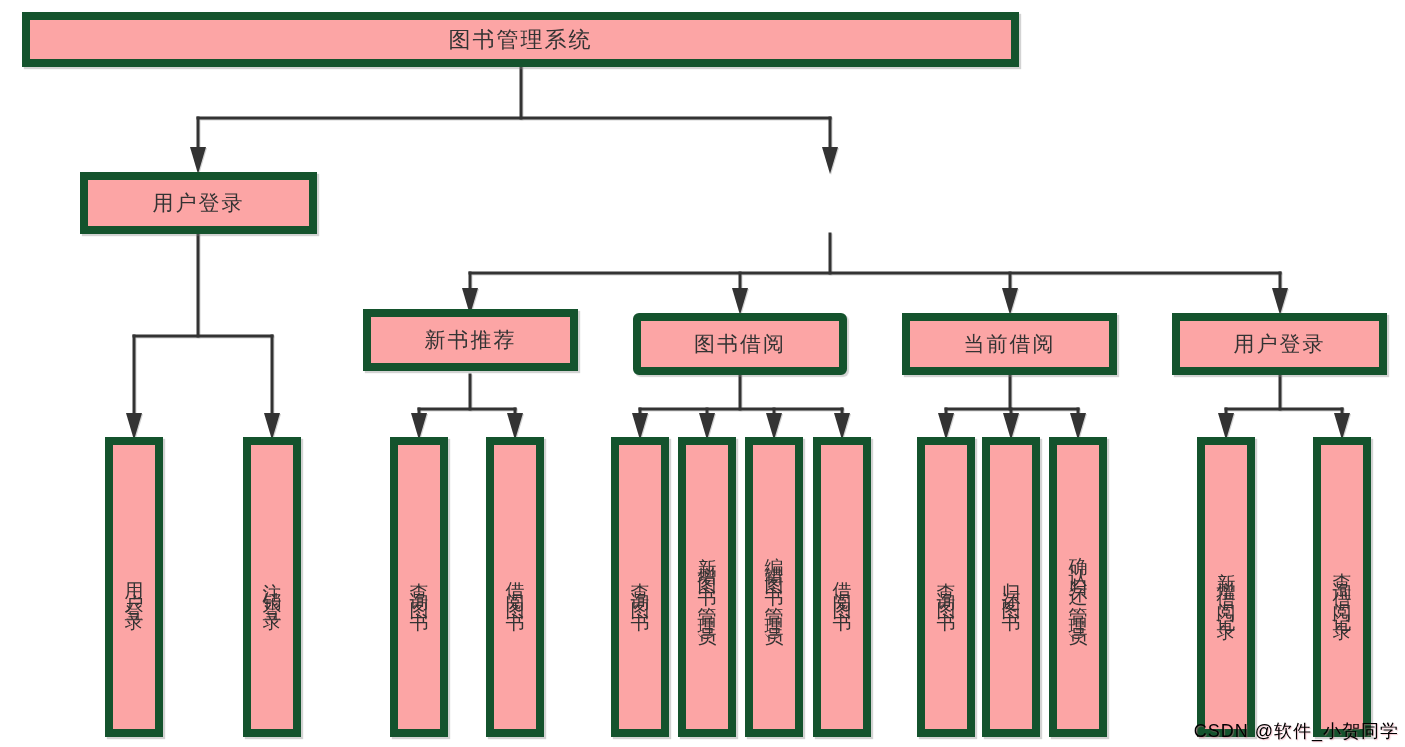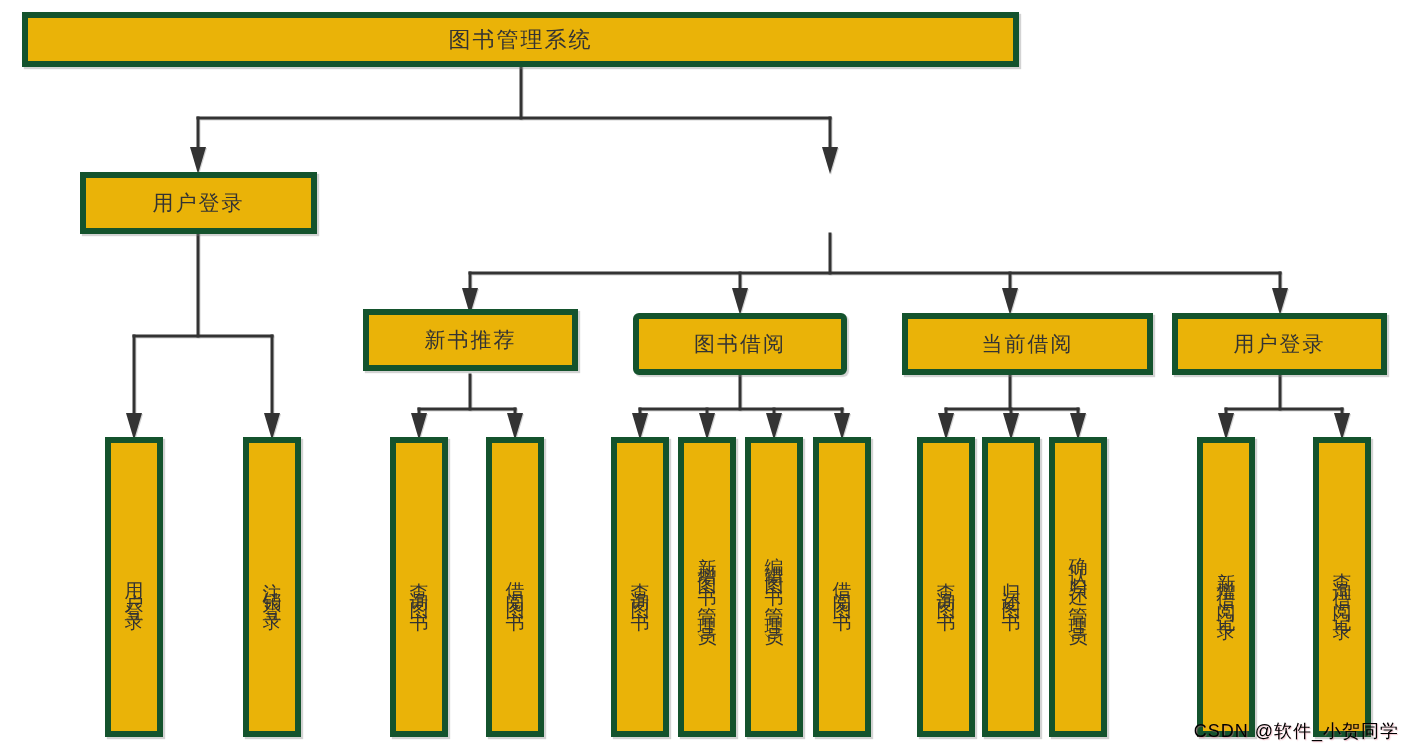--- a/index.html
+++ b/index.html
@@ -14,22 +14,22 @@
   }
   .connector-svg {
     position: absolute;
     left: 0; top: 0;
     width: 1405px; height: 747px;
     filter: drop-shadow(1.5px 1.5px 0.5px rgba(130,130,130,0.35));
   }
   .node {
     position: absolute;
     box-sizing: border-box;
-    background: #eab308;
-    border: 6px solid #14532d;
+    background: #fca5a5;
+    border: 8px solid #14532d;
     display: flex;
     align-items: center;
     justify-content: center;
     box-shadow: 2px 2px 1px rgba(130,130,130,0.35);
   }
   .hbox .lbl {
     font-size: 21px;
     letter-spacing: 2px;
     white-space: nowrap;
   }
@@ -134,21 +134,21 @@
   <div class="node hbox" style="left:80px; top:172px; width:237px; height:62px;">
     <span class="lbl">用户登录</span>
   </div>
 
   <div class="node hbox" style="left:363px; top:309px; width:215px; height:62px;">
     <span class="lbl">新书推荐</span>
   </div>
   <div class="node hbox" style="left:633px; top:313px; width:214px; height:62px;border-radius:6px;">
     <span class="lbl">图书借阅</span>
   </div>
-  <div class="node hbox" style="left:902px; top:313px; width:251px; height:62px;">
+  <div class="node hbox" style="left:902px; top:313px; width:215px; height:62px;">
     <span class="lbl">当前借阅</span>
   </div>
   <div class="node hbox" style="left:1172px; top:313px; width:215px; height:62px;">
     <span class="lbl">用户登录</span>
   </div>
 
   <div class="node leaf" style="left:105px; top:437px; width:58px; height:300px;">
     <span class="lbl">用户登录</span>
   </div>
   <div class="node leaf" style="left:243px; top:437px; width:58px; height:300px;">

